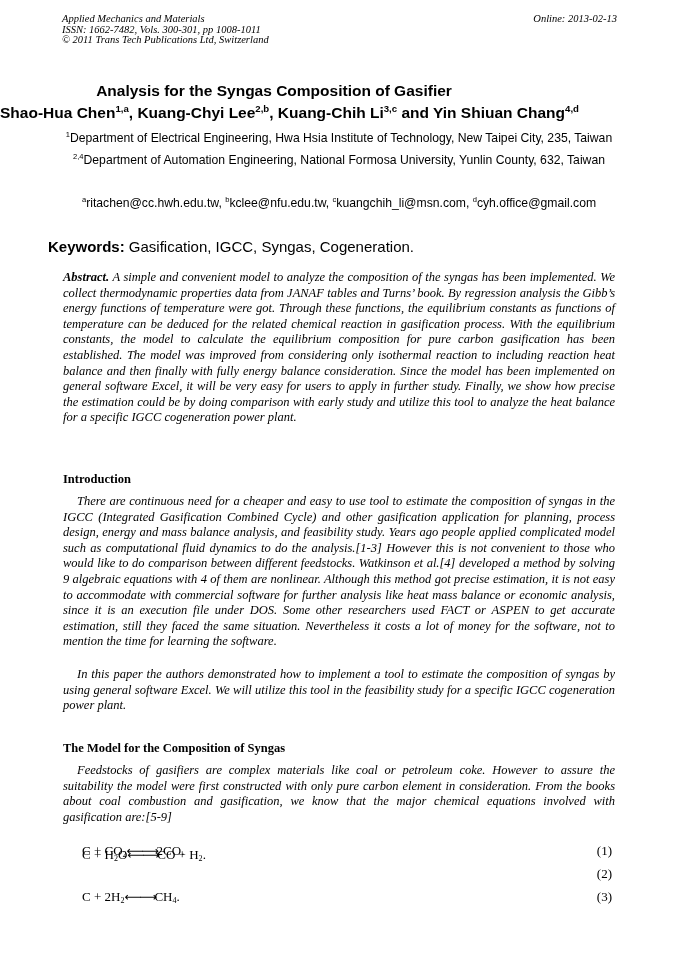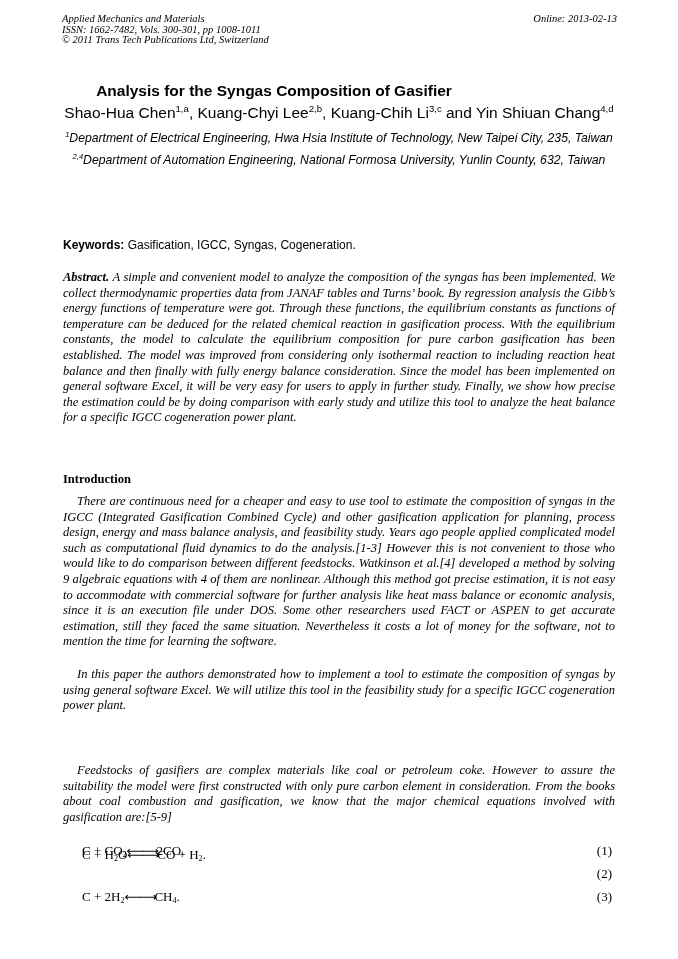--- a/index.html
+++ b/index.html
@@ -4,26 +4,26 @@
 <style>
   html, body { margin: 0; padding: 0; background: #ffffff; }
   body { width: 678px; height: 959px; position: relative; overflow: hidden; color: #000; }
   .page { position: absolute; left: 0; top: 0; width: 678px; height: 959px; }
 
   .hdr { position: absolute; left: 62px; top: 14px; width: 555px; font-family: "Liberation Serif", serif; font-style: italic; font-size: 10.5px; line-height: 10.5px; }
   .hdr .online { position: absolute; right: 0; top: 0; }
   .hdr div.l { white-space: nowrap; }
 
   .title { position: absolute; left: 0; width: 548px; top: 82px; text-align: center; font-family: "Liberation Sans", sans-serif; font-weight: bold; font-size: 15.5px; }
-  .authors { position: absolute; left: 0; width: 678px; top: 104px; text-align: center; font-family: "Liberation Sans", sans-serif; font-size: 15.5px; white-space: nowrap; }
-  .aff { position: absolute; left: 0; width: 678px; text-align: center; font-family: "Liberation Sans", sans-serif; font-size: 12.2px; white-space: nowrap; font-style: italic; }
+  .authors { position: absolute; left: 0; width: 678px; top: 104px; text-align: left; font-family: "Liberation Sans", sans-serif; font-size: 15.5px; white-space: nowrap; font-weight: bold; }
+  .aff { position: absolute; left: 0; width: 678px; text-align: center; font-family: "Liberation Sans", sans-serif; font-size: 12.2px; white-space: nowrap; }
   sup { font-size: 0.62em; vertical-align: 0.6em; line-height: 0; }
   sub { font-size: 0.62em; vertical-align: -0.25em; line-height: 0; }
 
-  .kw { position: absolute; left: 63px; top: 238px; font-family: "Liberation Sans", sans-serif; font-size: 12px; white-space: nowrap; }
+  .kw { position: absolute; left: 48px; top: 238px; font-family: "Liberation Sans", sans-serif; font-size: 15px; white-space: nowrap; }
   .kw b { font-weight: bold; }
 
   .para { position: absolute; left: 63px; width: 552px; font-family: "Liberation Serif", serif; font-size: 12.5px; line-height: 15.6px; text-align: justify; font-style: italic; }
   .para.indent { text-indent: 14px; }
   .para b { font-weight: bold; }
   .h2 { position: absolute; left: 63px; font-family: "Liberation Serif", serif; font-weight: bold; font-size: 12.5px; white-space: nowrap; }
 
   .eq { position: absolute; left: 82px; font-family: Liberation Serif, serif; font-size: 13px; white-space: nowrap; }
   .eqn { position: absolute; right: 66px; font-family: "Liberation Serif", serif; font-size: 13px; }
   .arrow { display: inline-block; width: 30px; text-align: center; letter-spacing: -2px; font-size: 12px; }
@@ -42,29 +42,31 @@
 
   <div class="title">Analysis for the Syngas Composition of Gasifier</div>
 
   <div class="authors">
     <span>Shao-Hua Chen</span><sup>1,a</sup><span>, </span><span>Kuang-Chyi Lee</span><sup>2,b</sup><span>, </span><span>Kuang-Chih Li</span><sup>3,c</sup><span> and </span><span>Yin Shiuan Chang</span><sup>4,d</sup>
   </div>
 
   <div class="aff" style="top:131px"><sup>1</sup><span>Department of Electrical Engineering, Hwa Hsia Institute of Technology, New Taipei City, 235, Taiwan</span></div>
   <div class="aff" style="top:153px"><sup>2,4</sup><span>Department of Automation Engineering, National Formosa University, Yunlin County, 632, Taiwan</span></div>
 
+  <div class="aff" style="top:196px"><sup>a</sup><span>ritachen@cc.hwh.edu.tw, </span><sup>b</sup><span>kclee@nfu.edu.tw, </span><sup>c</sup><span>kuangchih_li@msn.com,  </span><sup>d</sup><span>cyh.office@gmail.com</span></div>
 
   <div class="kw"><b>Keywords:</b><span> Gasification, IGCC, Syngas, Cogeneration.</span></div>
 
   <div class="para" style="top:270px"><b>Abstract.</b><span> A simple and convenient model to analyze the composition of the syngas has been implemented. We collect thermodynamic properties data from JANAF tables and Turns’ book.  By regression analysis the Gibb’s energy functions of temperature were got. Through these functions, the equilibrium constants as functions of temperature can be deduced for the related chemical reaction in gasification process. With the equilibrium constants, the model to calculate the equilibrium composition for pure carbon gasification has been established. The model was improved from considering only isothermal reaction to including reaction heat balance and then finally with fully energy balance consideration. Since the model has been implemented on general software Excel, it will be very easy for users to apply in further study. Finally, we show how precise the estimation could be by doing comparison with early study and utilize this tool to analyze the heat balance for a specific IGCC cogeneration power plant.</span></div>
 
   <div class="h2" style="top:472px">Introduction</div>
   <div class="para indent" style="top:494px">There are continuous need for a cheaper and easy to use tool to estimate the composition of syngas in the IGCC (Integrated Gasification Combined Cycle) and other gasification application for planning, process design, energy and mass balance analysis, and feasibility study.  Years ago people applied complicated model such as computational fluid dynamics to do the analysis.[1-3] However this is not convenient to those who would like to do comparison between different feedstocks. Watkinson et al.[4] developed a method by solving 9 algebraic equations with 4 of them are nonlinear. Although this method got precise estimation, it is not easy to accommodate with commercial software for further analysis like heat mass balance or economic analysis, since it is an execution file under DOS. Some other researchers used FACT or ASPEN to get accurate estimation, still they faced the same situation. Nevertheless it costs a lot of money for the software, not to mention the time for learning the software.</div>
   <div class="para indent" style="top:667px">In this paper the authors demonstrated how to implement a tool to estimate the composition of syngas by using general software Excel. We will utilize this tool in the feasibility study for a specific IGCC cogeneration power plant.</div>
 
+  <div class="h2" style="top:741px">The Model for the Composition of Syngas</div>
   <div class="para indent" style="top:763px">Feedstocks of gasifiers are complex materials like coal or petroleum coke. However to assure the suitability the model were first constructed with only pure carbon element in consideration. From the books about coal combustion and gasification, we know that the major chemical equations involved with gasification are:[5-9]</div>
 
   <div class="eq" style="top:843px"><span>C + CO</span><sub>2</sub><span></span><span class="arrow">⟵⟶</span><span>2CO.</span></div>
   <div class="eqn" style="top:843px">(1)</div>
 
   <div class="eq" style="top:847px"><span>C + H</span><sub>2</sub><span>O</span><span class="arrow">⟵⟶</span><span>CO + H</span><sub>2</sub><span>.</span></div>
   <div class="eqn" style="top:866px">(2)</div>
 
   <div class="eq" style="top:889px"><span>C + 2H</span><sub>2</sub><span class="arrow">⟵⟶</span><span>CH</span><sub>4</sub><span>.</span></div>
   <div class="eqn" style="top:889px">(3)</div>

